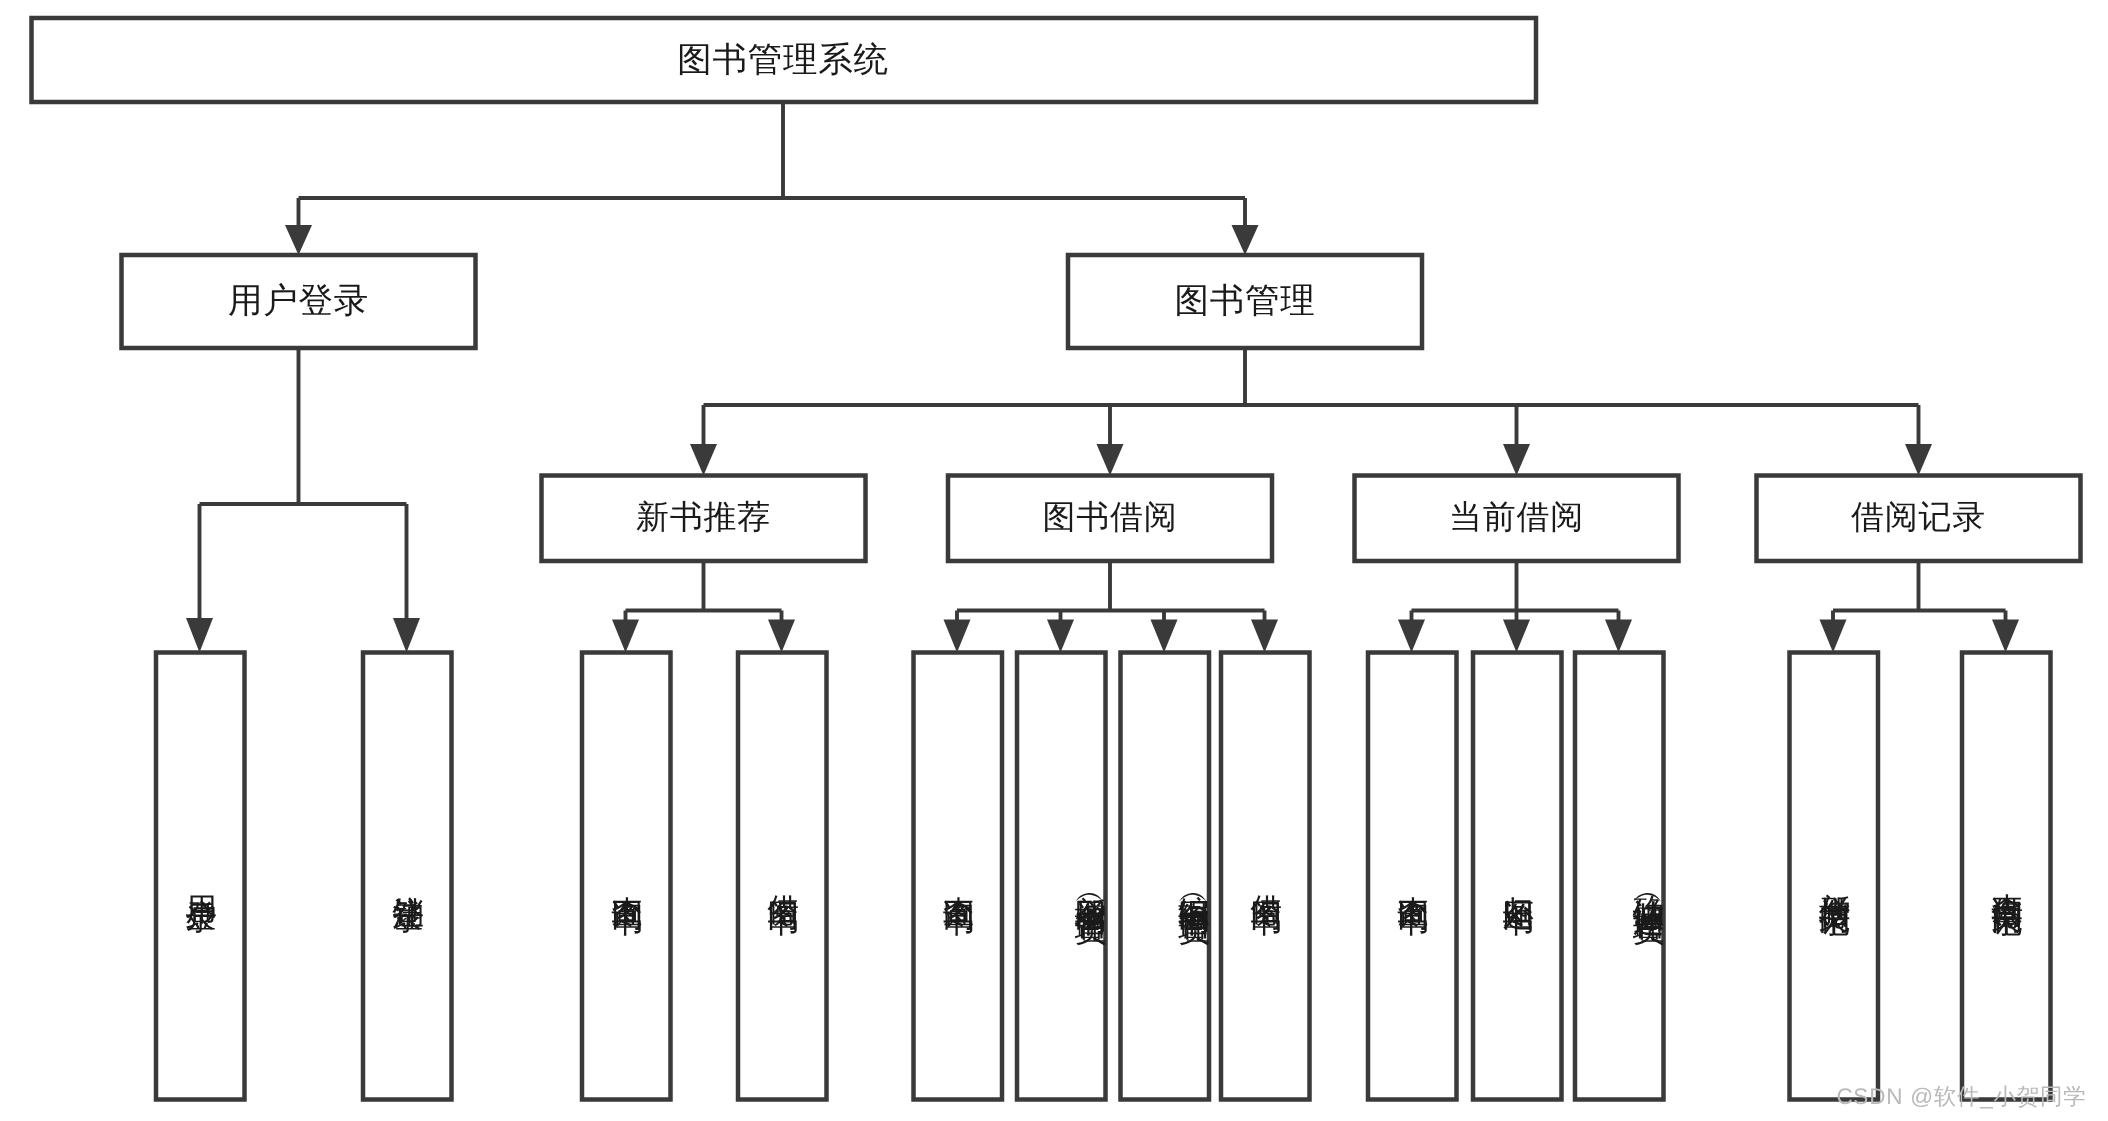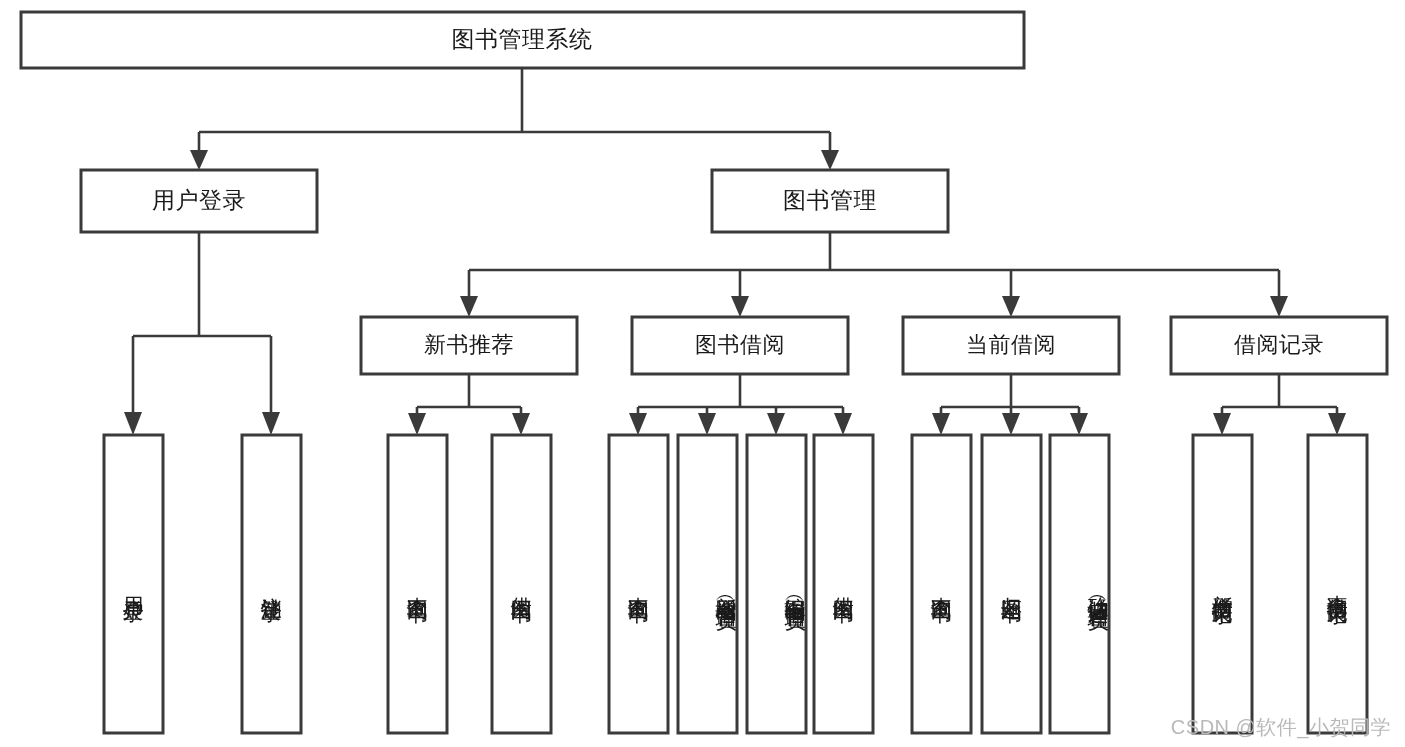--- a/index.html
+++ b/index.html
@@ -63,21 +63,21 @@
     letter-spacing: 2px;
     white-space: nowrap;
     text-align: center;
     pointer-events: none;
   }
   .watermark {
     position: absolute;
     right: 14px;
     bottom: 6px;
     font-family: "Liberation Sans", "DejaVu Sans", sans-serif;
-    font-size: 20px;
+    font-size: 15px;
     color: #b9b9b9;
     letter-spacing: 0.5px;
     white-space: nowrap;
   }
 </style>
 </head>
 <body>
 
 <div id="diagram-root">
 

